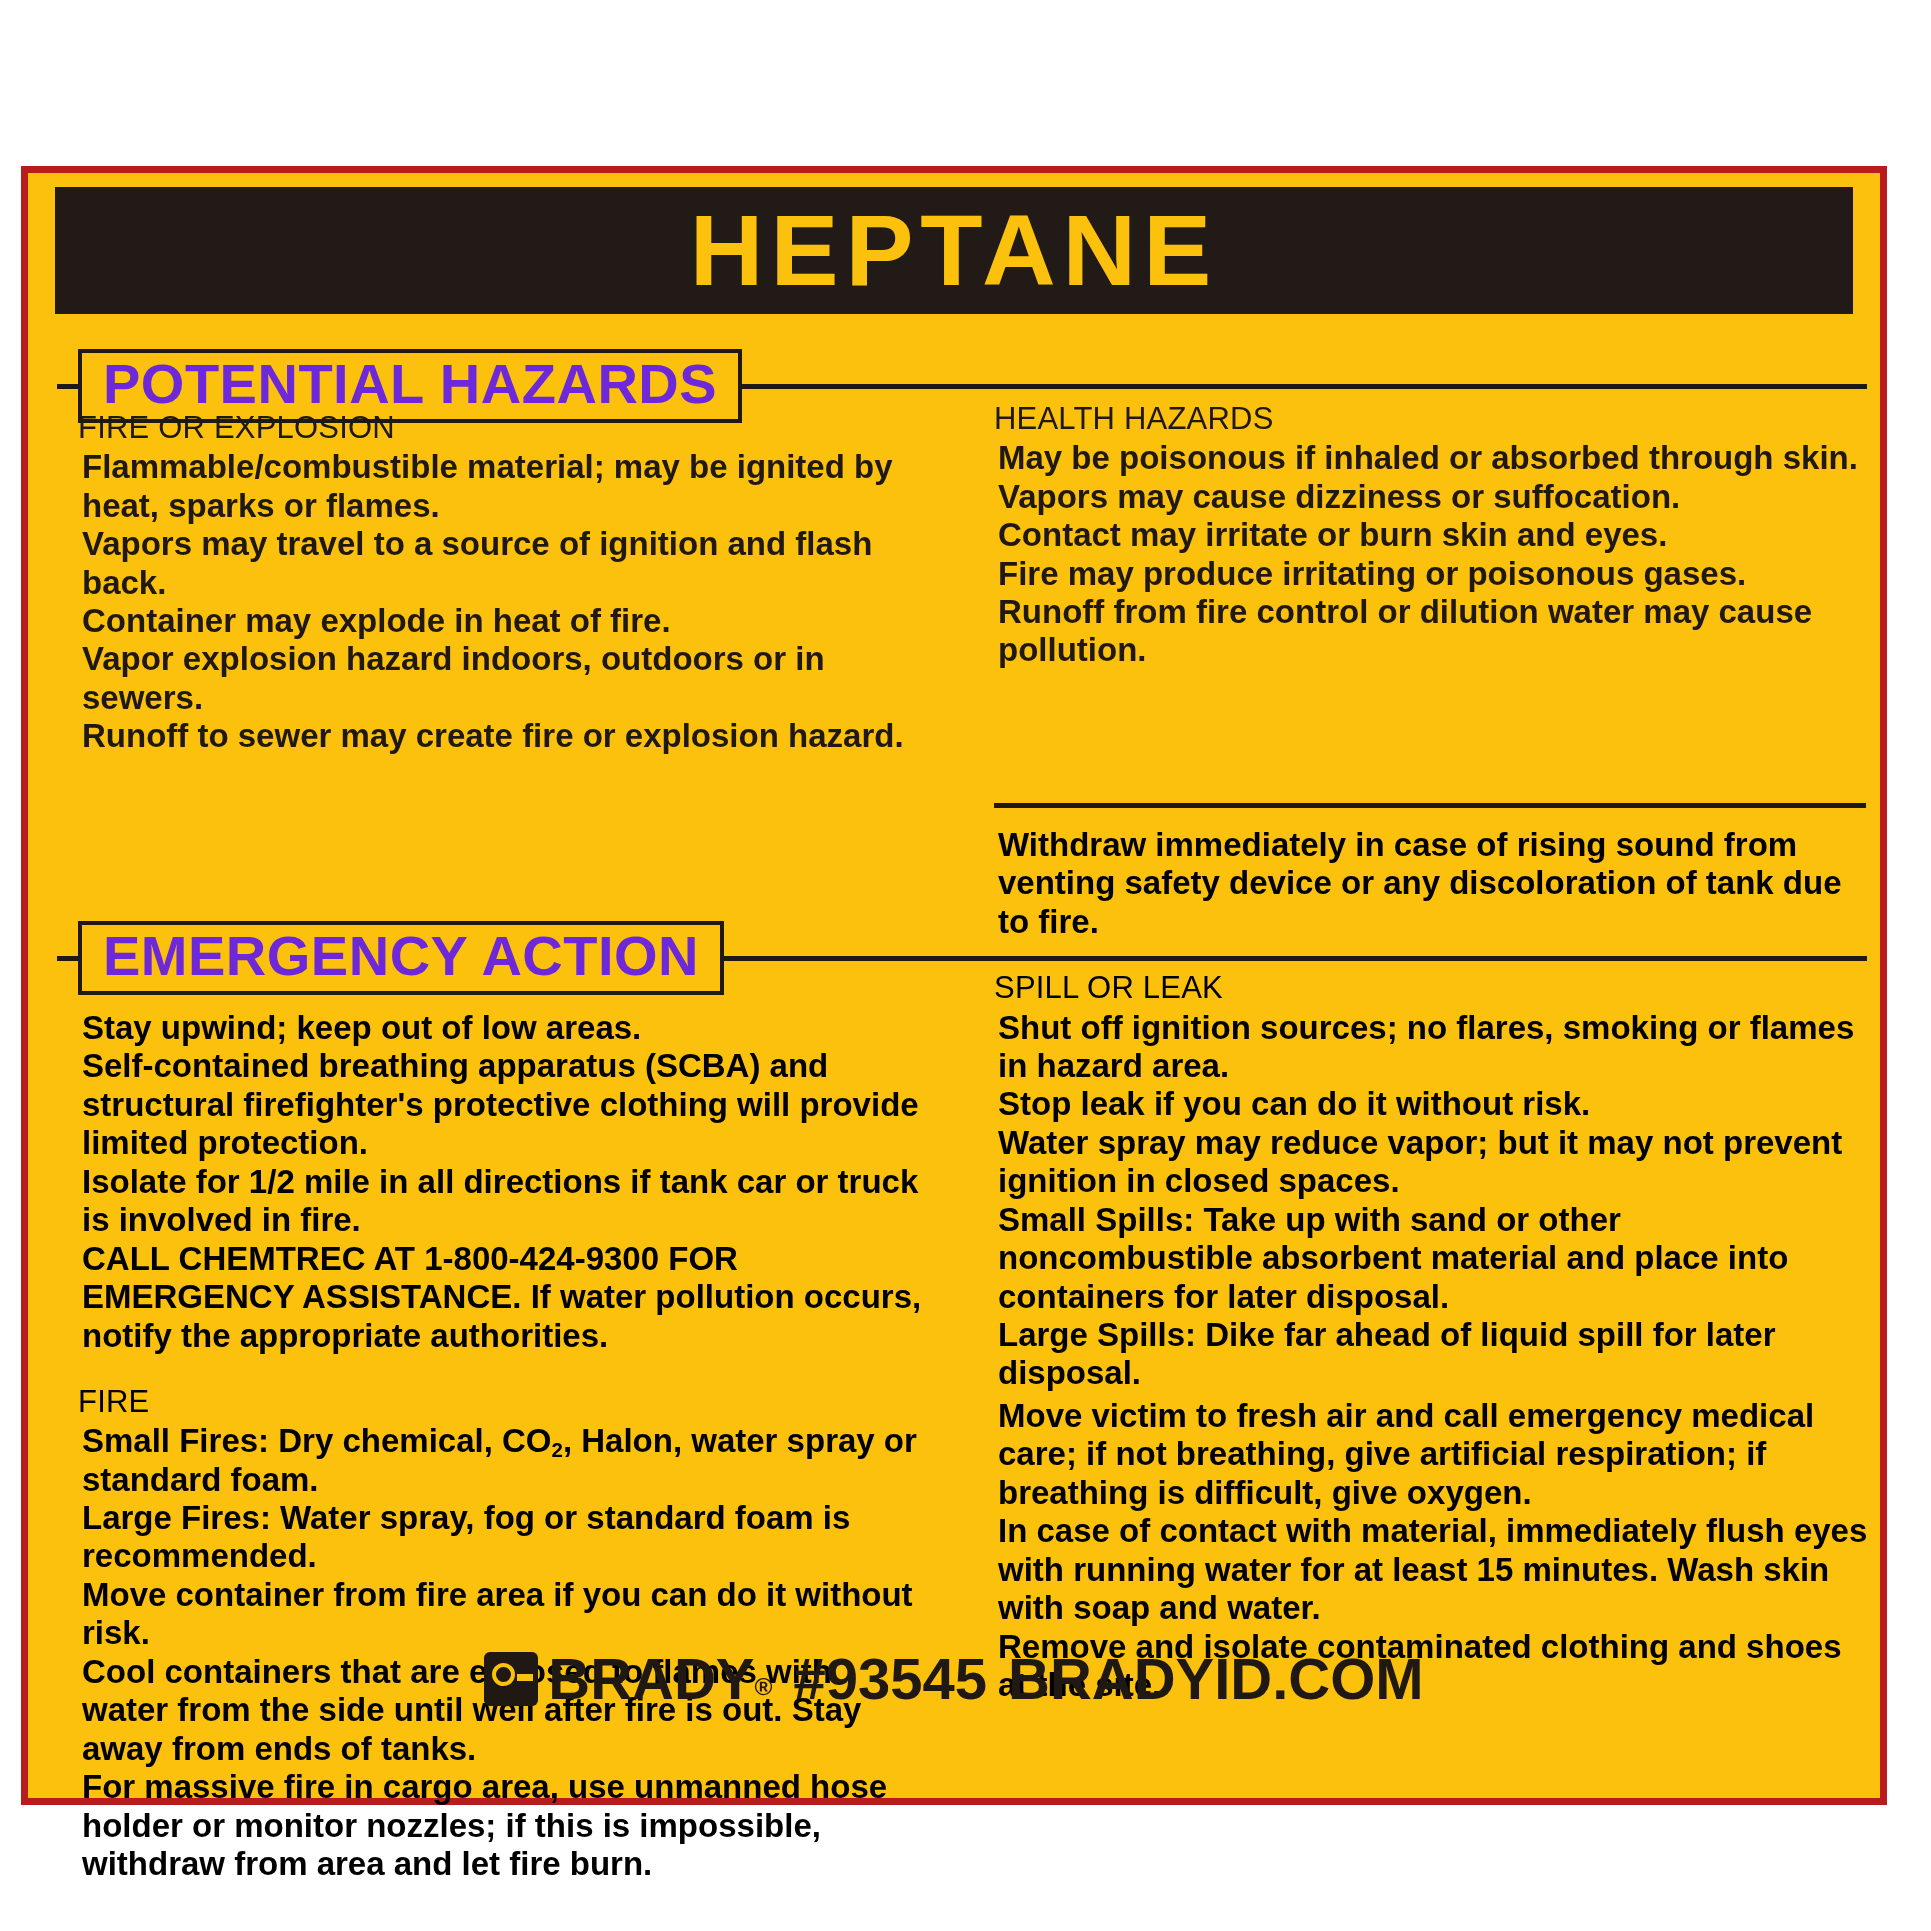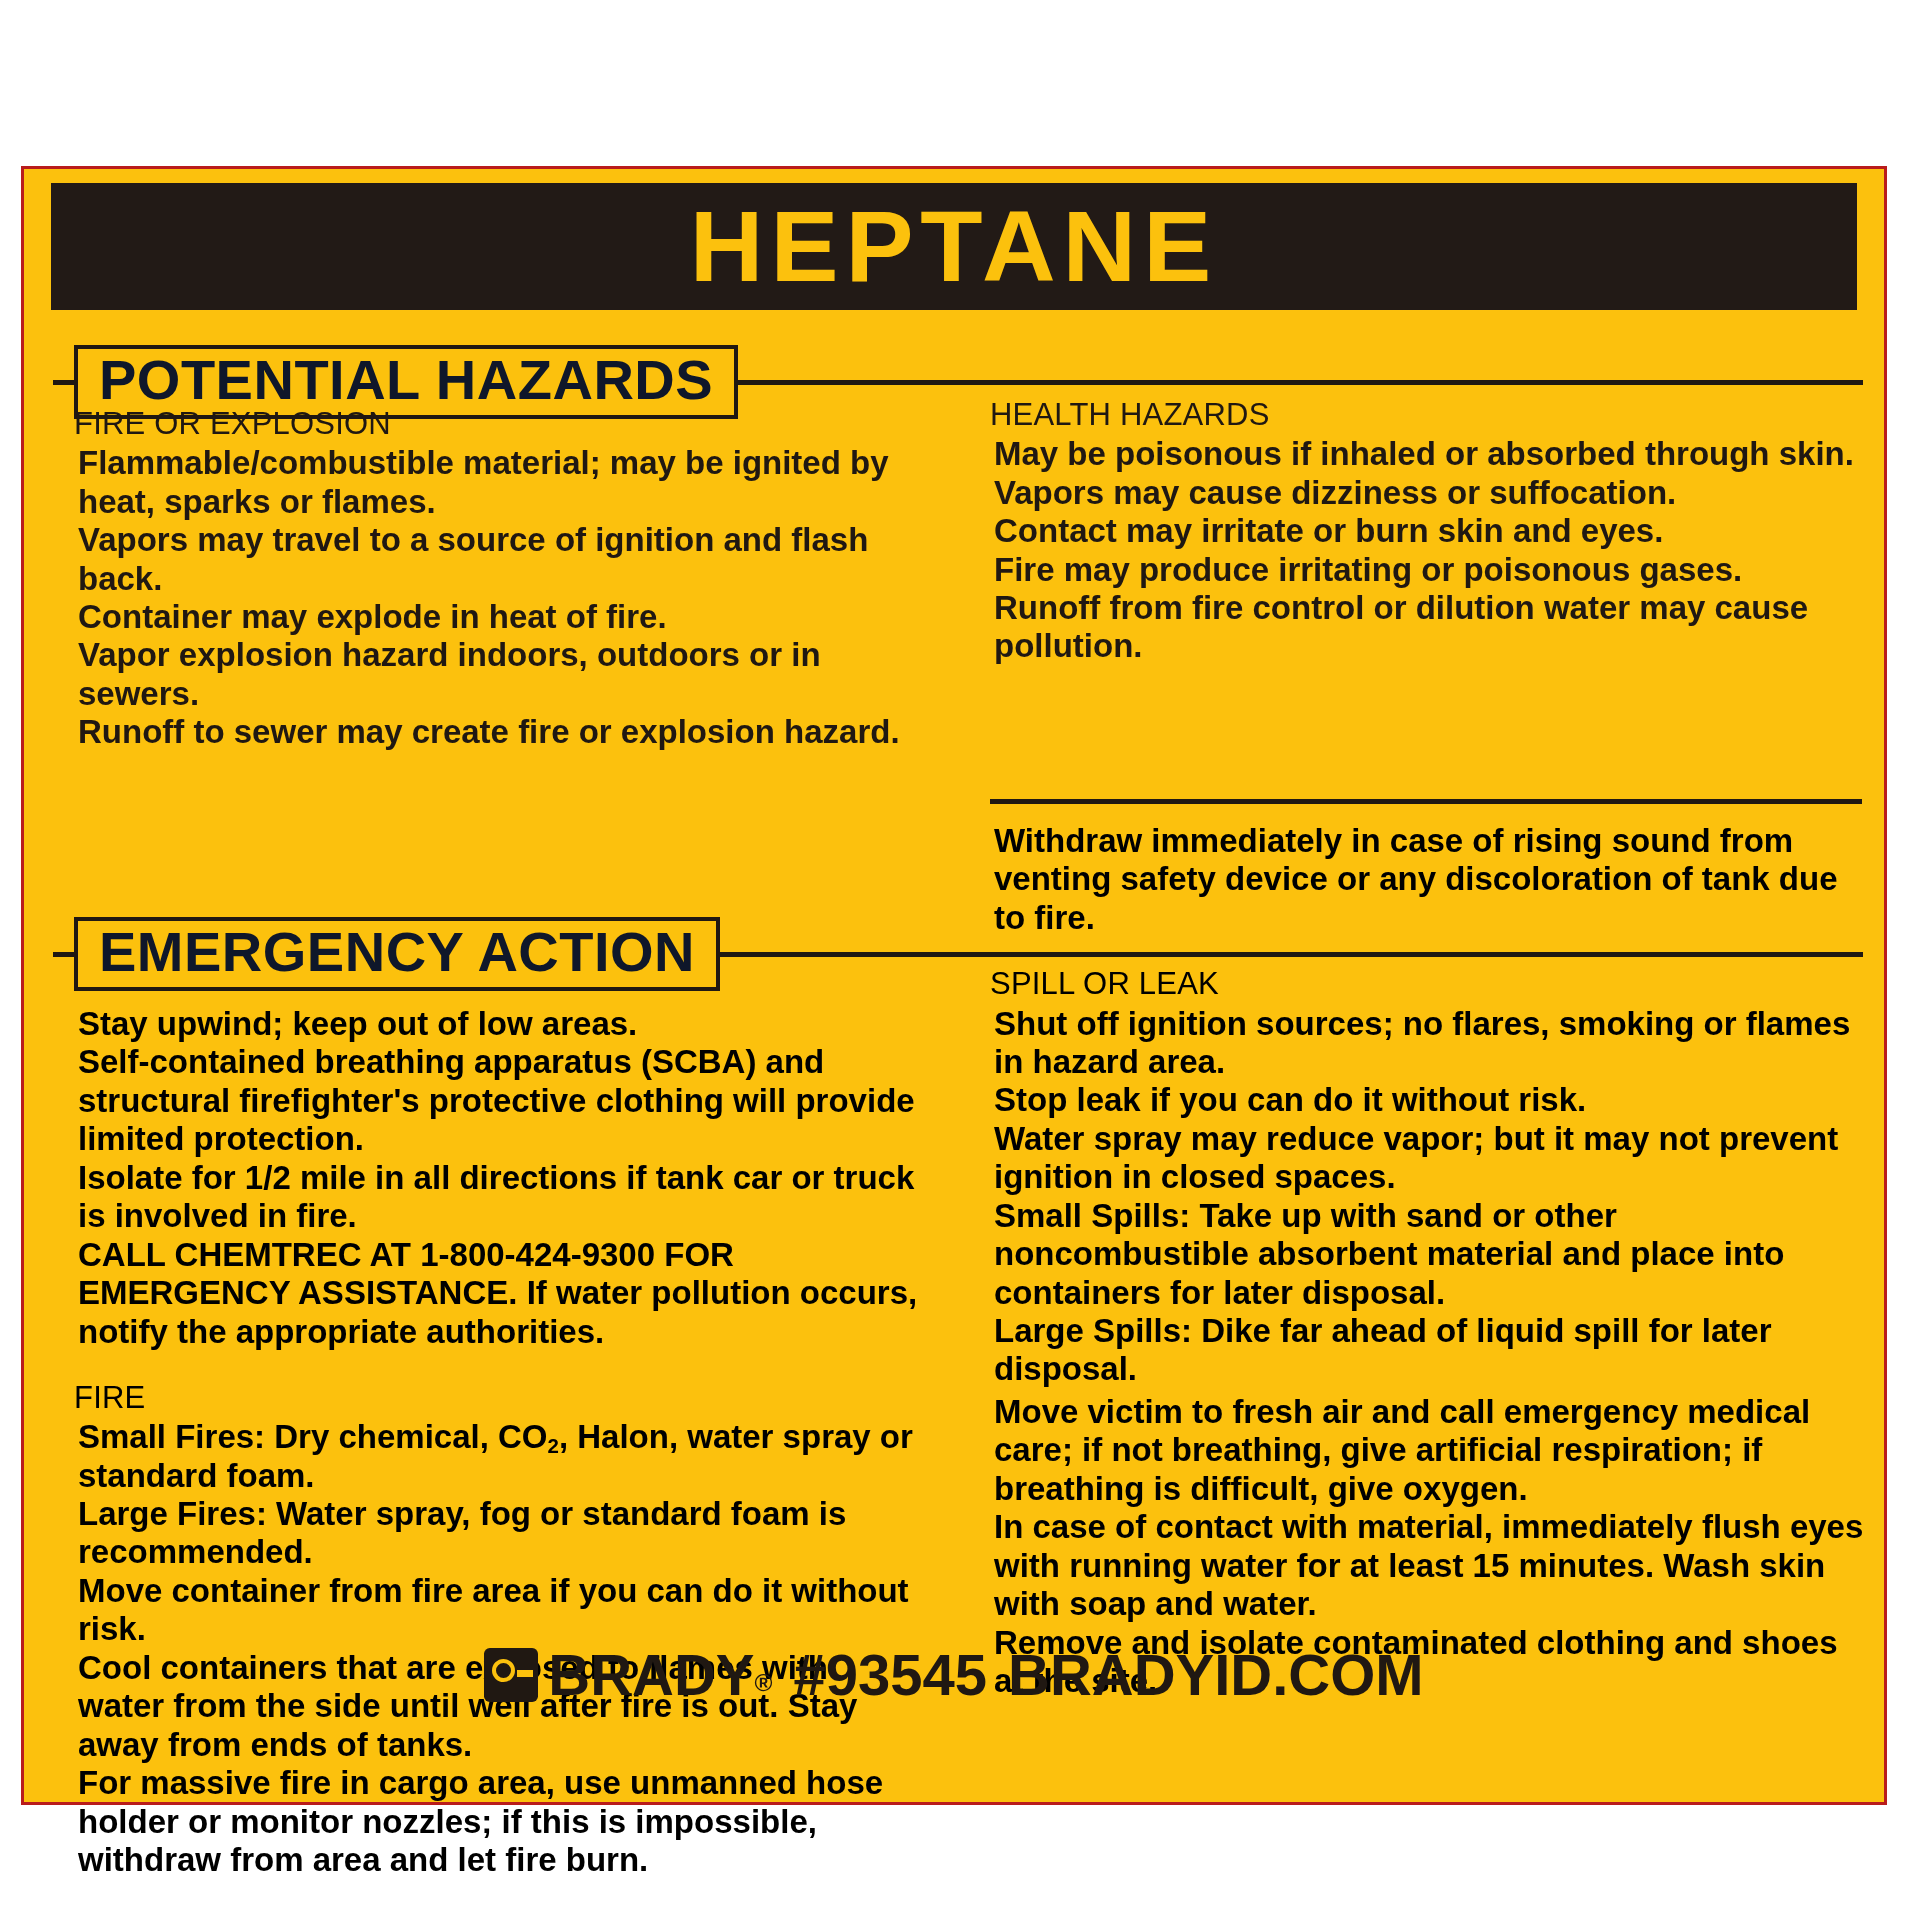--- a/index.html
+++ b/index.html
@@ -13,21 +13,21 @@
   }
 
   #label {
     position: absolute;
     left: 21px;
     top: 166px;
     width: 1866px;
     height: 1639px;
     background: #fcc10d;
     box-sizing: border-box;
-    border: 3px solid #b91c1c;
+    border: 7px solid #b91c1c;
   }
 
   
   .title-banner {
     position: absolute;
     left: 27px;
     top: 13.5px;
     right: 27px;
     height: 127px;
     background: #221a16;
@@ -55,21 +55,21 @@
   }
   .section-head .box {
     border: 4.8px solid #201812;
     padding: 1.9px 21px 5.8px 21px;
     background: #fcc10d;
     white-space: nowrap;
   }
   .section-head .box span {
     font-size: 56px;
     font-weight: bold;
-    color: #0f172a;
+    color: #6d28d9;
     letter-spacing: 0.5px;
     line-height: 1.05;
     display: block;
   }
   .section-head .tick-left {
     width: 21px;
     height: 4.8px;
     background: #201812;
   }
   .section-head .rule-right {

